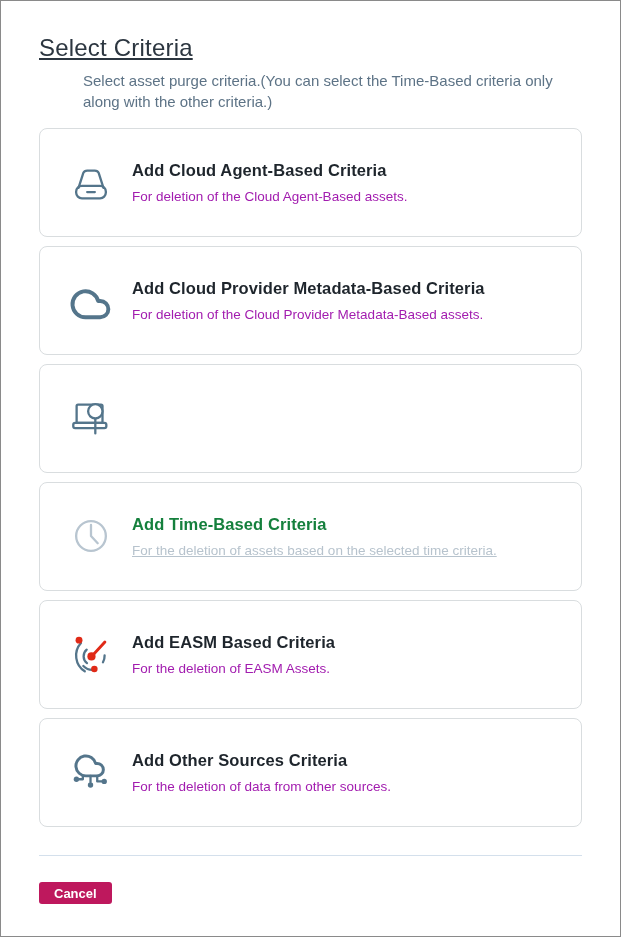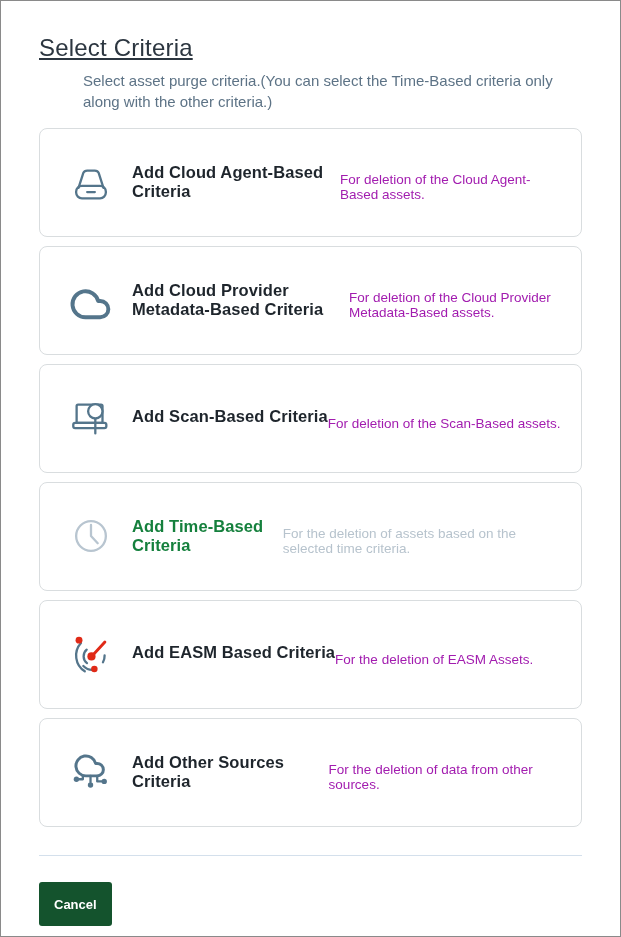--- a/index.html
+++ b/index.html
@@ -34,47 +34,47 @@
     display: flex;
     align-items: center;
     padding: 0 16px 0 27px;
     cursor: pointer;
   }
   .icon-box {
     width: 48px; height: 48px; flex: none;
     margin-right: 17px;
     display: flex; align-items: center; justify-content: center;
   }
-  .card-text { display: flex; flex-direction: row; }
+  .card-text { display: flex; flex-direction: column; }
   .card-title {
     font-size: 16.5px;
     font-weight: 700;
     color: #1e252c;
     letter-spacing: 0.1px;
   }
   .card-desc {
     margin-top: 9px;
     font-size: 13.5px;
     color: #a21caf;
   }
   .card.disabled { cursor: default; }
   .card.disabled .card-title { color: #15803d; }
-  .card.disabled .card-desc  { color: #b7c3cd; }
+  .card.disabled .card-desc  { color: #b7c3cd; text-decoration: underline; }
   .divider {
     margin-top: 28px;
     border: none;
     border-top: 1px solid #d4e0ec;
     width: 100%;
   }
   .cancel-btn {
     margin-top: 26px;
     min-width: 72px;
-    height: 44px;
+    height: 22px;
     padding: 0 15px;
-    background: #14532d;
+    background: #be185d;
     color: #ffffff;
     font-family: "Liberation Sans", sans-serif;
     font-size: 13px;
     font-weight: 600;
     border: none;
     border-radius: 3px;
     cursor: pointer;
   }
   svg { display: block; }
   .slate-stroke { stroke: #54758b; fill: none; stroke-width: 2.4; stroke-linecap: round; stroke-linejoin: round; }
@@ -124,24 +124,20 @@
     <span class="icon-box">
       <svg width="46" height="46" viewBox="0 0 48 48">
         <g class="slate-stroke">
           <rect x="9" y="9" width="27" height="19" rx="1.5"></rect>
           <rect x="5.5" y="28" width="34.5" height="5.5" rx="2"></rect>
           <line x1="28.5" y1="23.5" x2="28.5" y2="39"></line>
           <circle cx="28.5" cy="16" r="7.5" fill="#ffffff"></circle>
         </g>
       </svg>
     </span>
-    <div class="card-text">
-      <span class="card-title">Add Scan-Based Criteria</span>
-      <span class="card-desc">For deletion of the Scan-Based assets.</span>
-    </div>
   </div>
 
   <div class="card disabled" aria-disabled="true">
     <span class="icon-box">
       <svg width="46" height="46" viewBox="0 0 48 48">
         <g class="muted-stroke" stroke-width="2.2">
           <circle cx="24" cy="23" r="15.5"></circle>
           <path d="M24 11.5 L24 23 L31 30.5"></path>
         </g>
       </svg>

